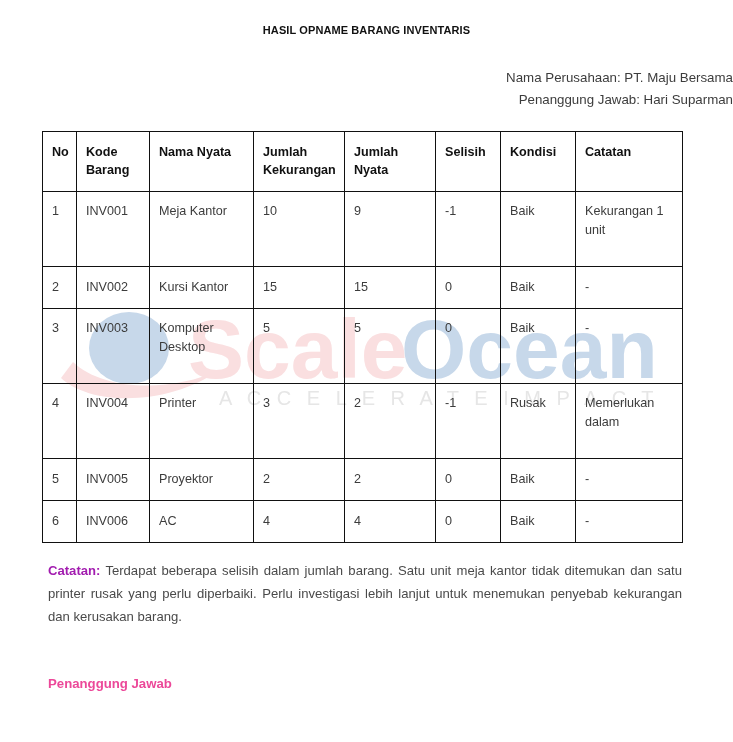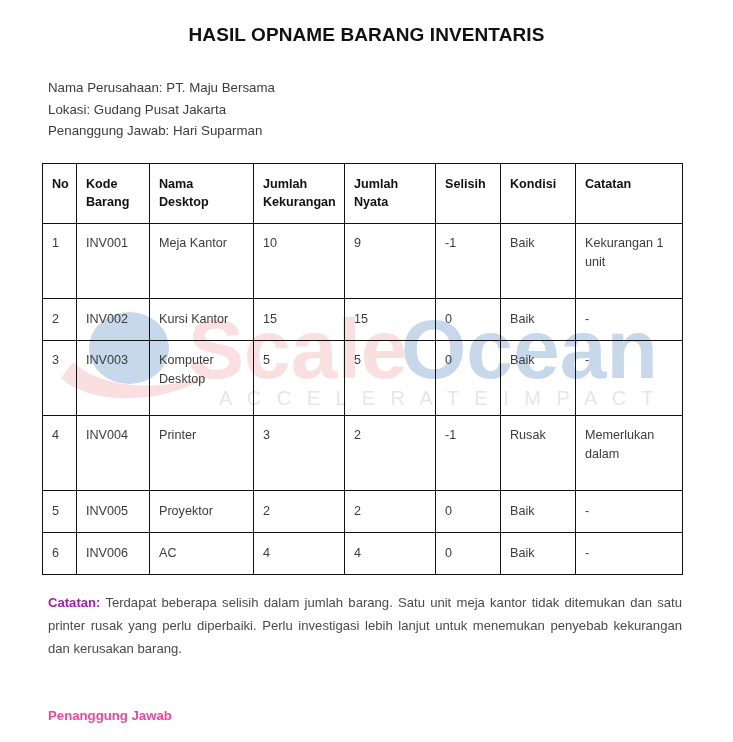--- a/index.html
+++ b/index.html
@@ -32,31 +32,32 @@
 
   
   .page {
     position: relative;
     z-index: 2;
     padding: 0;
   }
 
   .doc-title {
     text-align: center;
-    font-size: 19px;
+    font-size: 11px;
     font-weight: bold;
     color: #111111;
     letter-spacing: .1px;
     margin: 0;
     padding-top: 24px;
   }
 
   .meta-block {
     margin: 0;
     padding: 31px 0 0 48px;
+    text-align: right;
   }
   .meta-line {
     font-size: 13.3px;
     line-height: 21.5px;
     color: #3c3c3c;
     white-space: nowrap;
   }
 
   
   .table-wrap {
@@ -143,41 +144,40 @@
     <text id="wm-tag" x="186" y="105" font-family="Liberation Sans, sans-serif" font-size="20" letter-spacing="5" fill="#e6e6e6">A C C E L E R A T E   I M P A C T</text>
   </svg>
 </div>
 
 <div class="page">
 
   <div class="doc-title">HASIL OPNAME BARANG INVENTARIS</div>
 
   <div class="meta-block">
     <div class="meta-line">Nama Perusahaan: PT. Maju Bersama</div>
-    <div class="meta-line">Lokasi: Gudang Pusat Jakarta</div>
     <div class="meta-line">Penanggung Jawab: Hari Suparman</div>
   </div>
 
   <div class="table-wrap">
     <table class="opname">
       <colgroup>
         <col class="c-no">
           <col class="c-kode">
           <col class="c-nama">
           <col class="c-seharus">
         <col class="c-nyata">
           <col class="c-selisih">
           <col class="c-kondisi">
           <col class="c-catatan">
       </colgroup>
       <thead>
         <tr>
           <th>No</th>
           <th>Kode Barang</th>
-          <th>Nama Desktop</th>
+          <th>Nama Nyata</th>
           <th>Jumlah Kekurangan</th>
           <th>Jumlah Nyata</th>
           <th>Selisih</th>
           <th>Kondisi</th>
           <th>Catatan</th>
         </tr>
       </thead>
       <tbody>
         <tr class="r-tall">
           <td>1</td>

